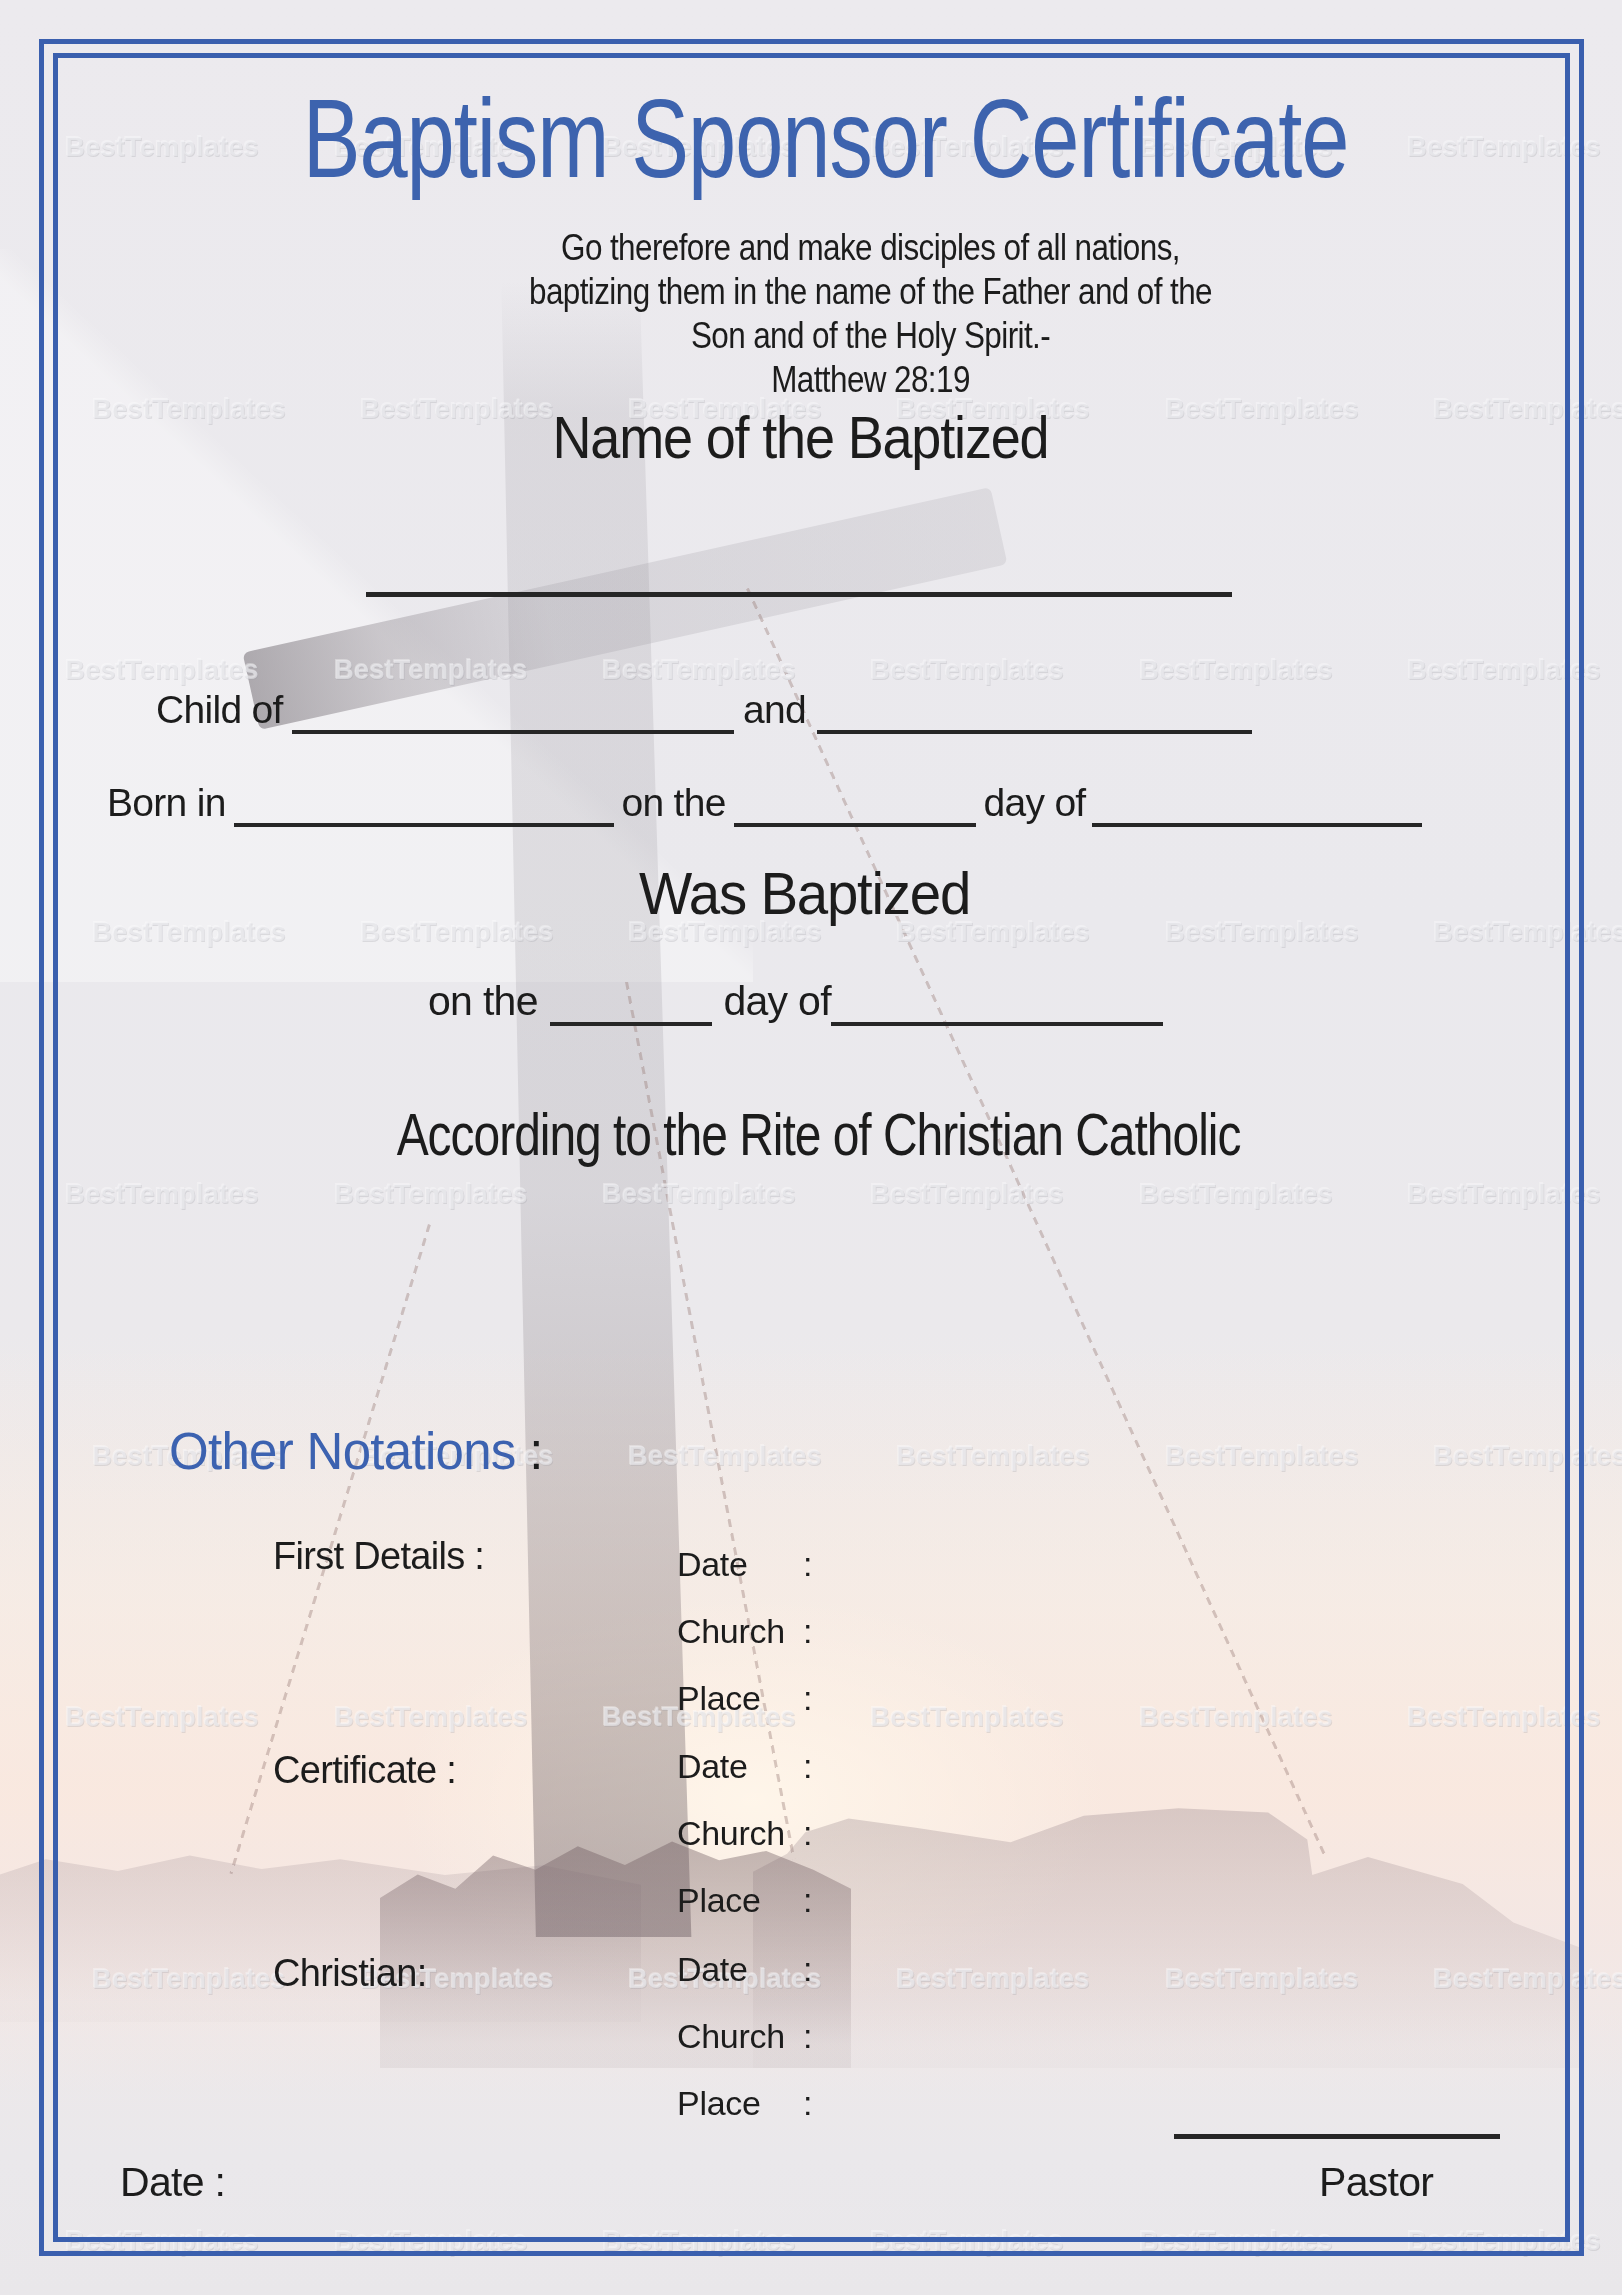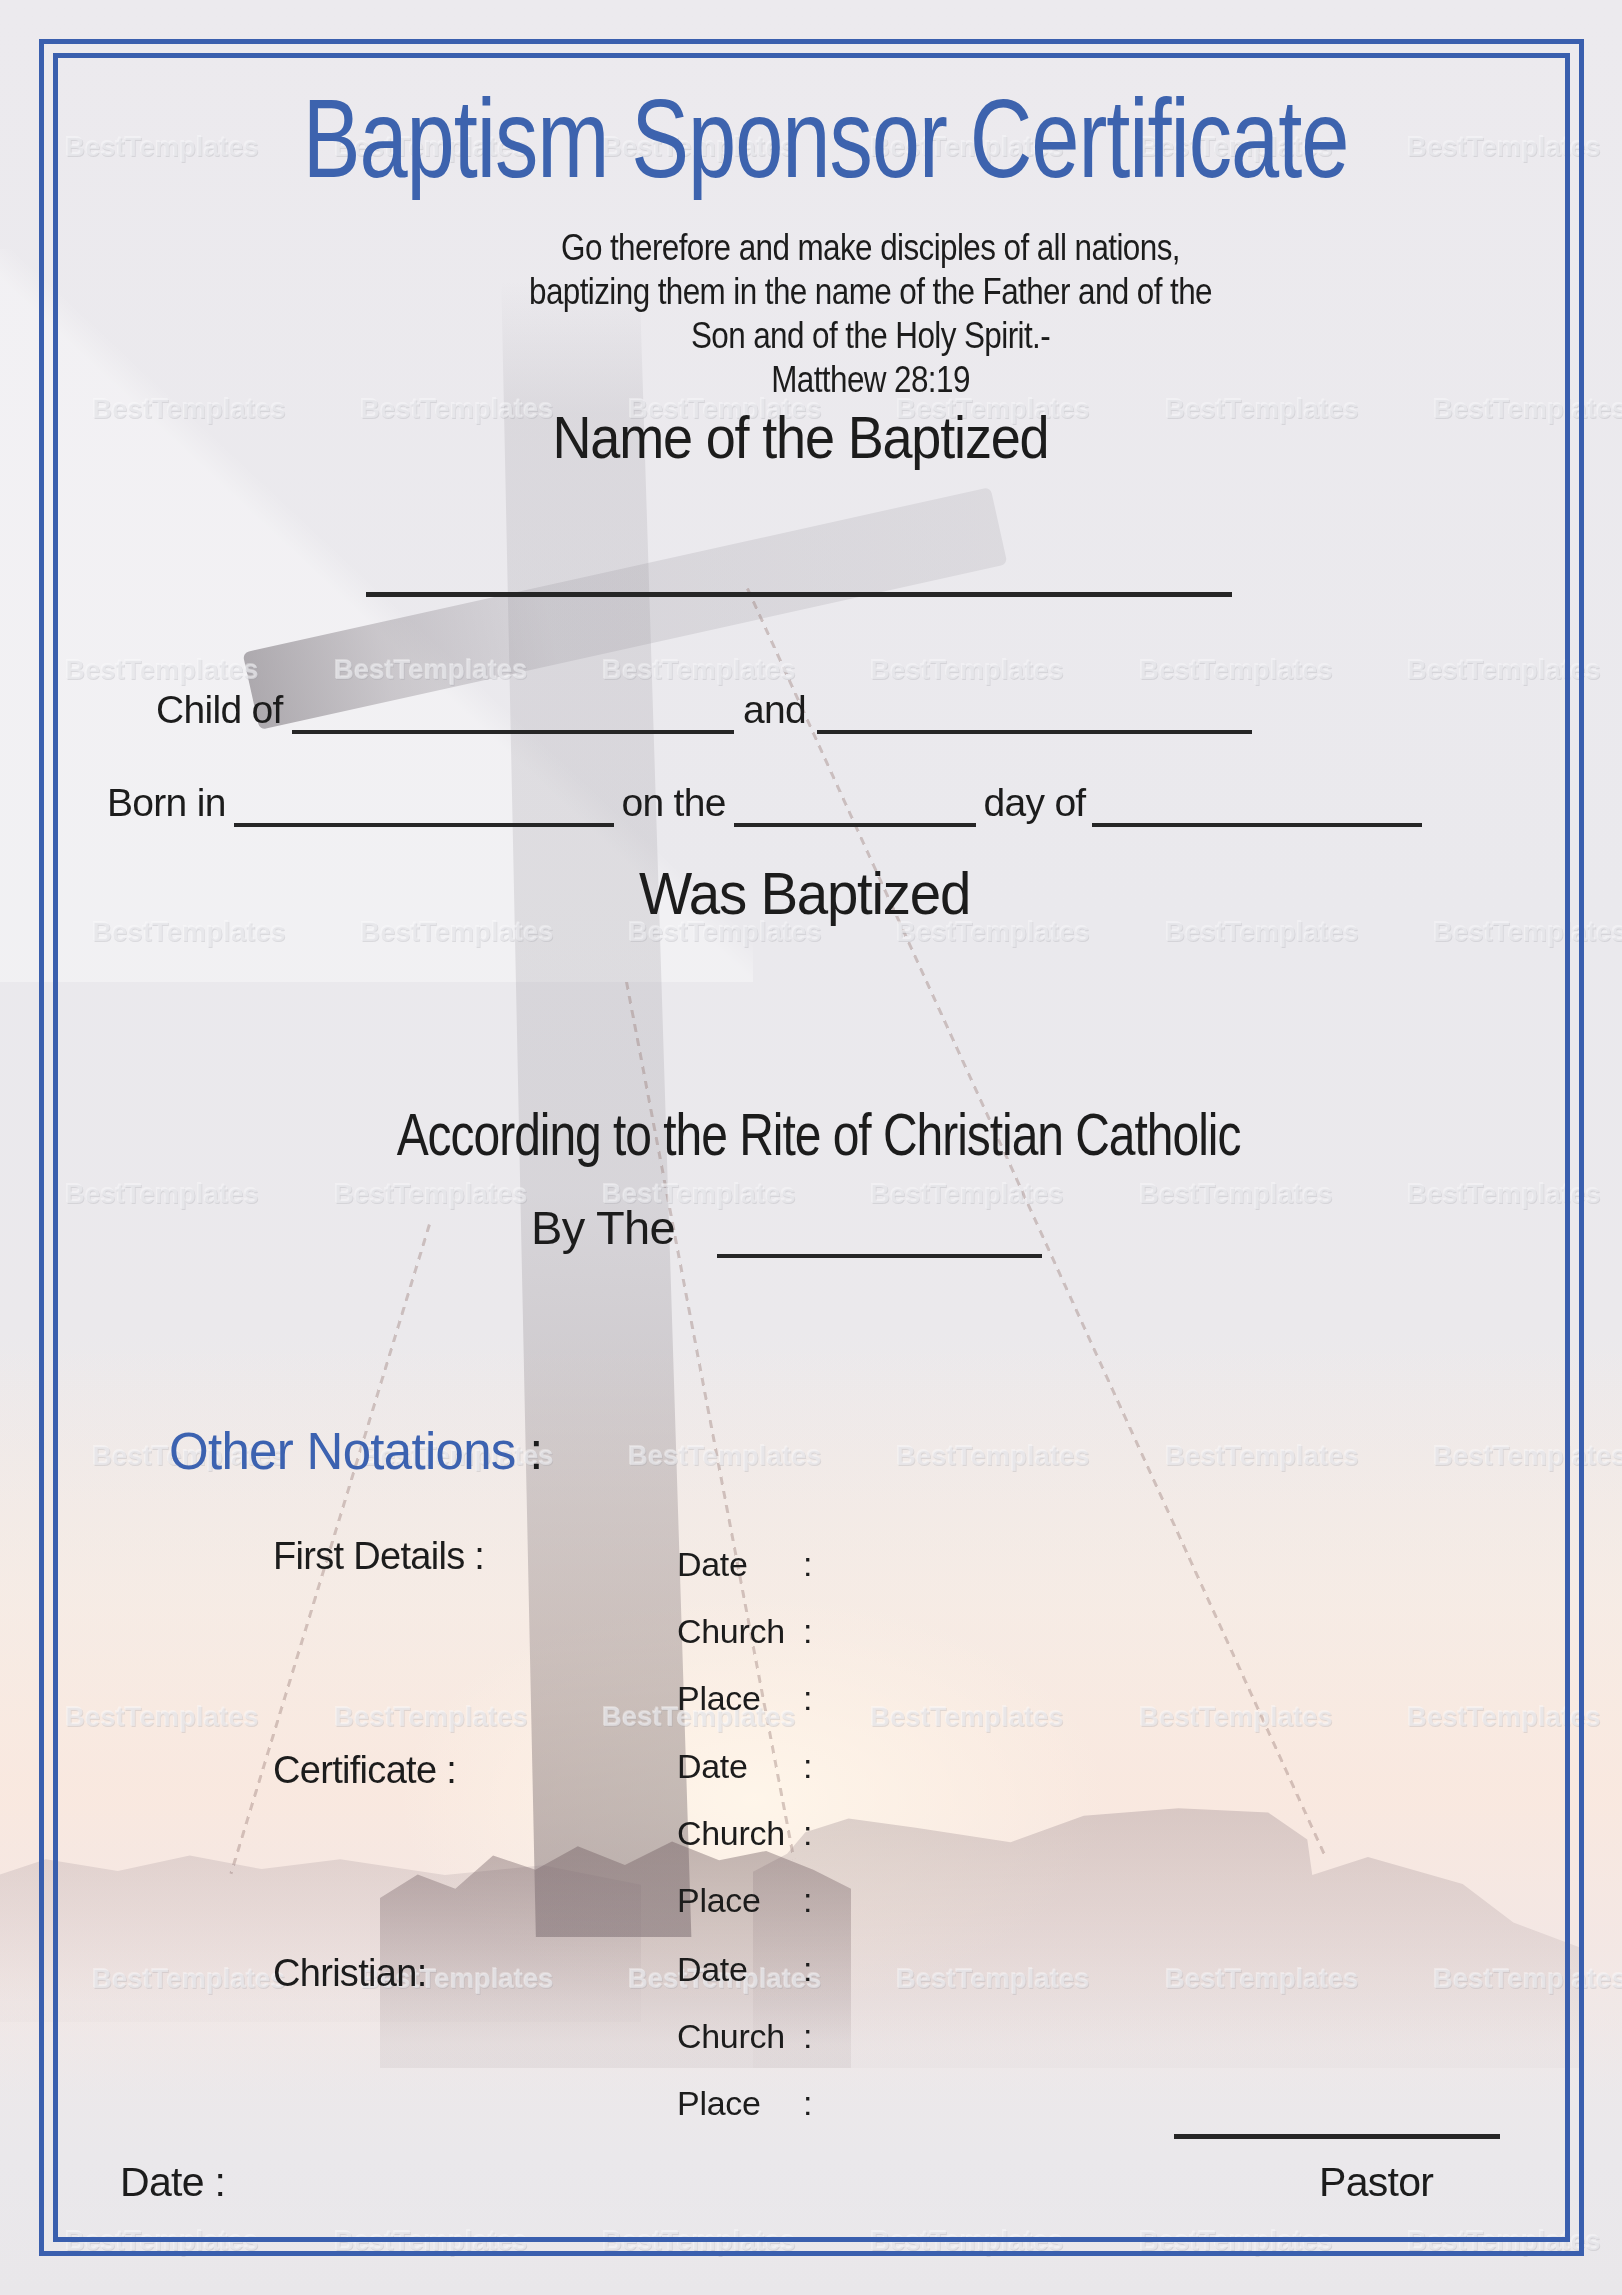--- a/index.html
+++ b/index.html
@@ -178,26 +178,26 @@
   <div class="abs line row-child">
     <span>Child of</span><span class="bl" style="width:442px;margin-left:9.2px"></span><span style="margin-left:9.2px">and</span><span class="bl" style="width:435px;margin-left:10.5px"></span>
   </div>
 
   <div class="abs line row-born">
     <span>Born in</span><span class="bl" style="width:380px;margin-left:7.9px"></span><span style="margin-left:7.9px">on the</span><span class="bl" style="width:242px;margin-left:7.9px"></span><span style="margin-left:7.9px">day of</span><span class="bl" style="width:330px;margin-left:6.5px"></span>
   </div>
 
   <div class="abs ctr h-was">Was Baptized</div>
 
+  <div class="abs line row-onthe">
+    <span>on the</span><span class="bl" style="width:162px;margin-left:11.8px"></span><span style="margin-left:11.8px">day of</span><span class="bl" style="width:332px"></span>
+  </div>
 
   <div class="abs ctr h-rite">According to the Rite of Christian Catholic</div>
 
-  <div class="abs line row-bythe">
-    <span>By The</span><span class="bl" style="width:325px;margin-left:42px"></span>
-  </div>
 
 
   <div class="abs h-notations">
     <span class="blue">Other Notations</span>
     <span>:</span>
   </div>
 
   <div class="abs sec-label sec-1">First Details :</div>
   <div class="abs sec-label sec-2">Certificate :</div>
   <div class="abs sec-label sec-3">Christian:</div>

